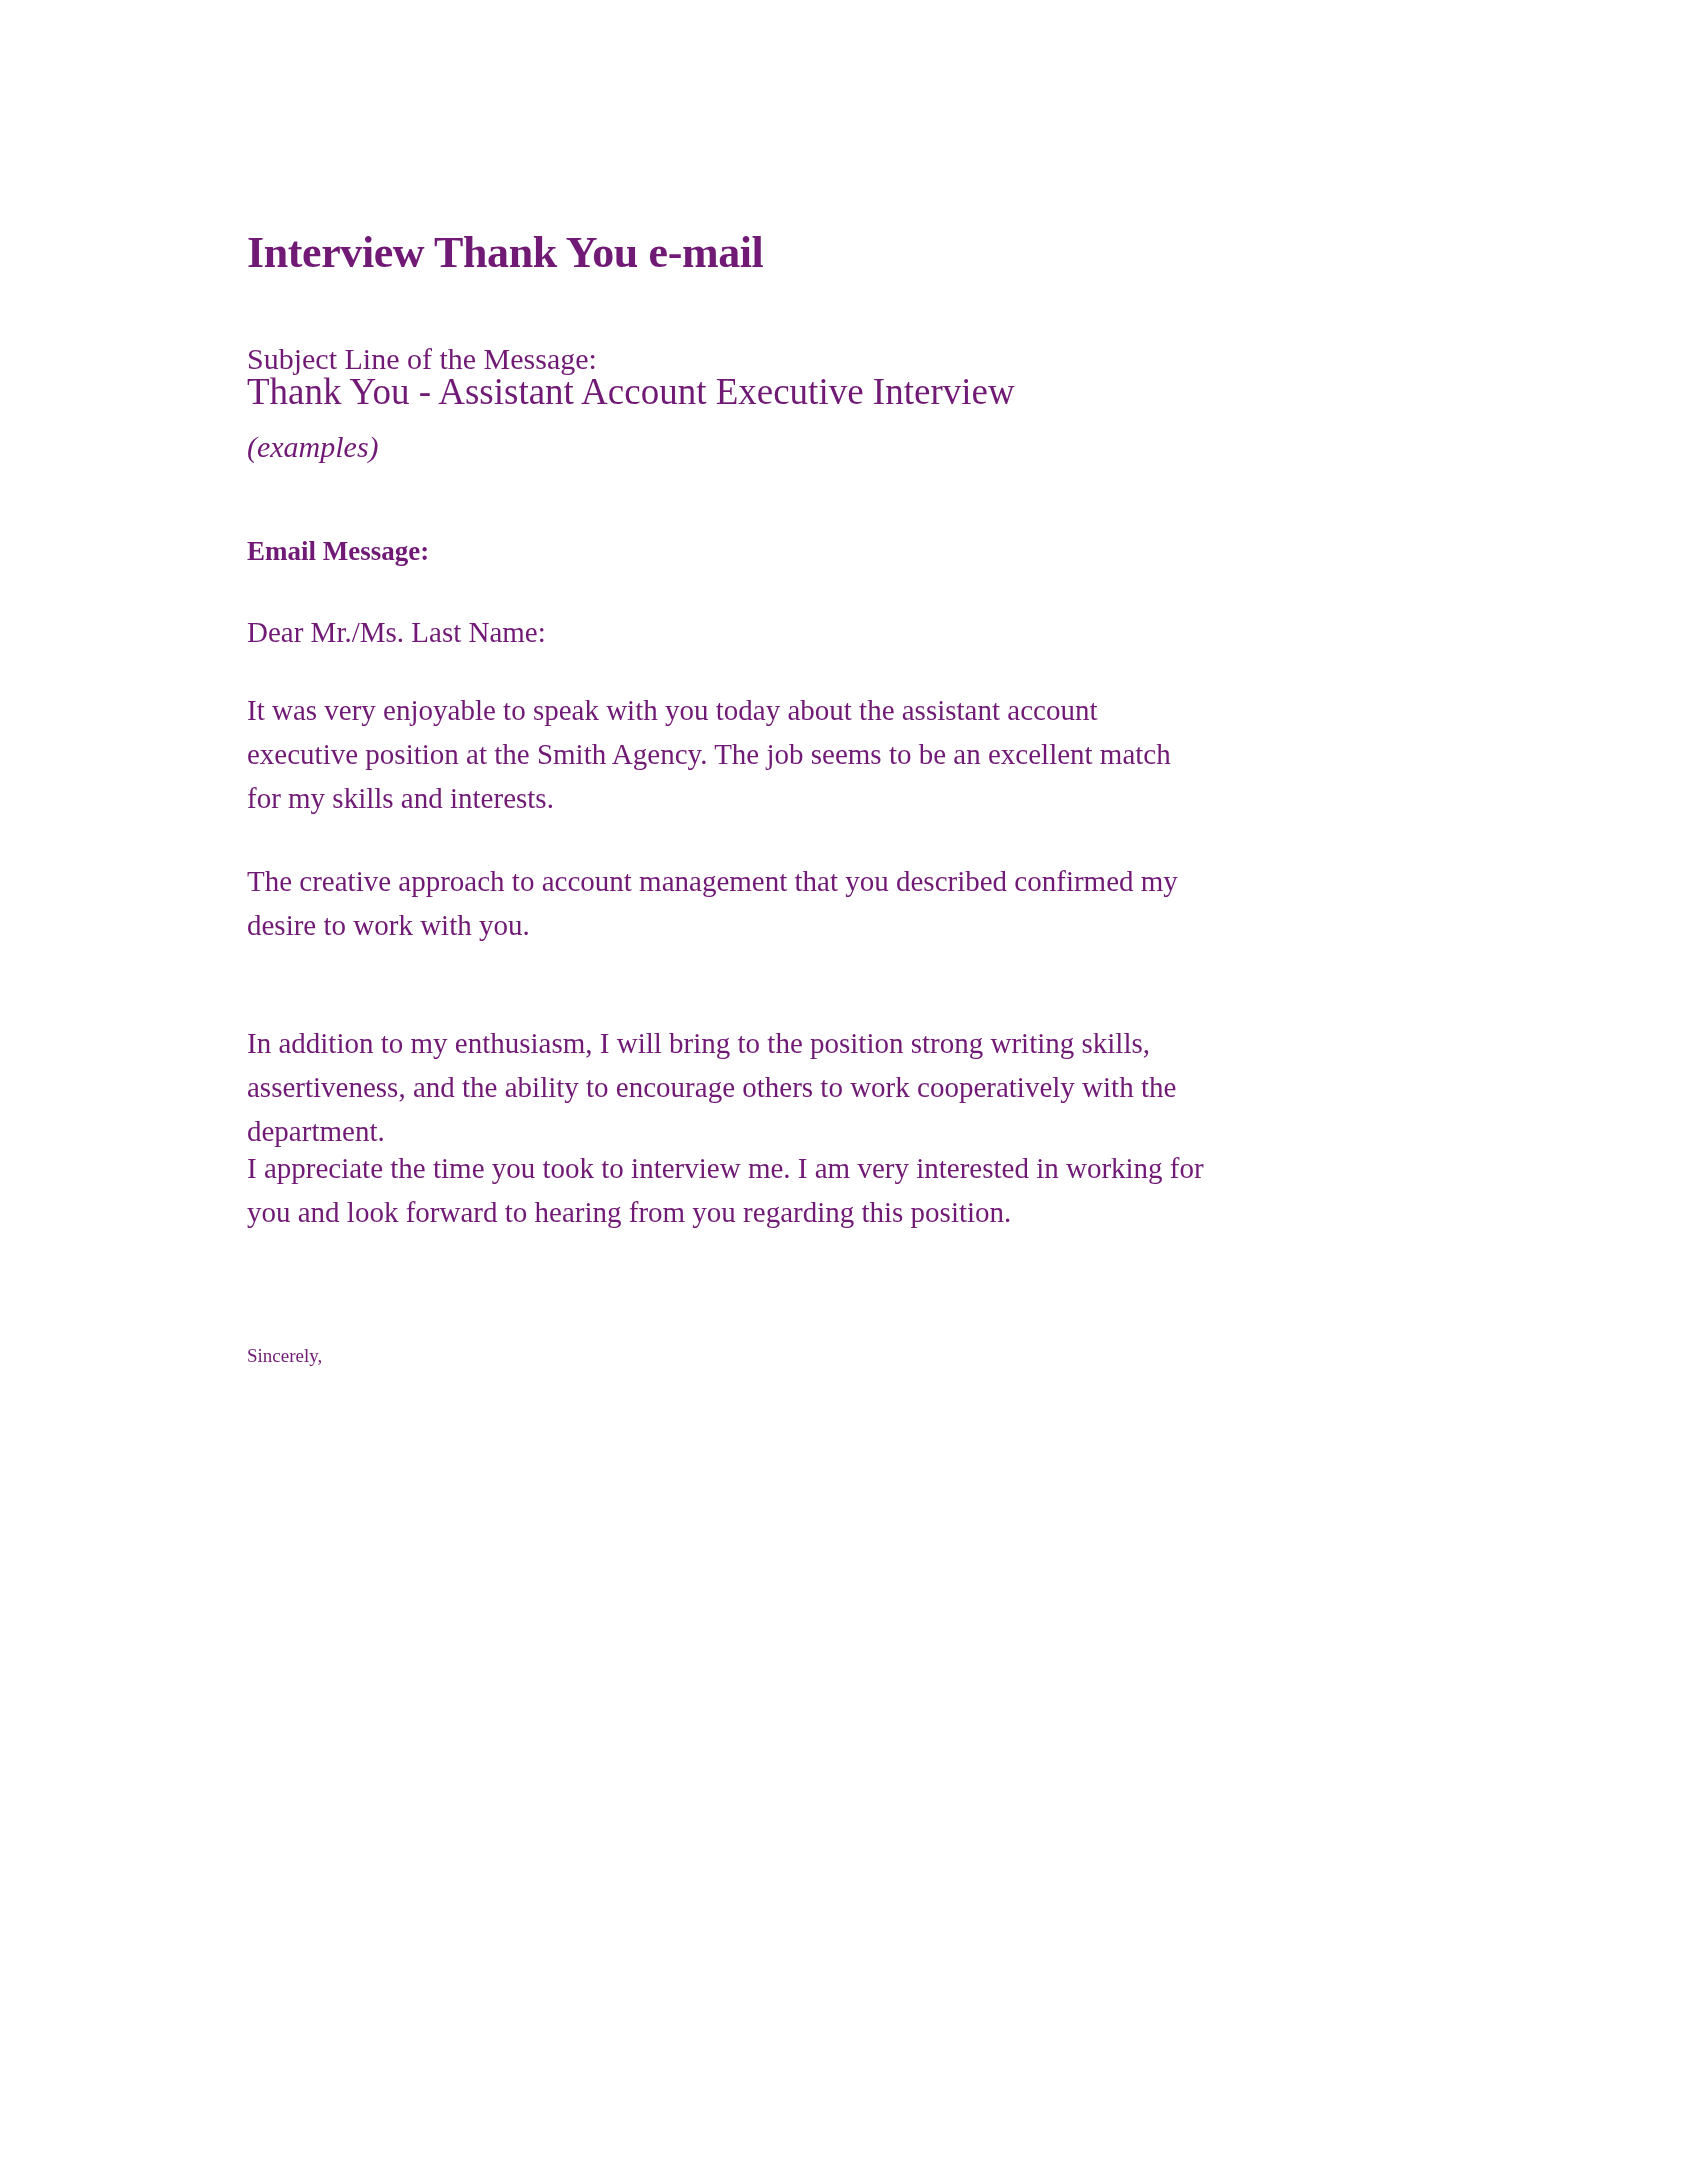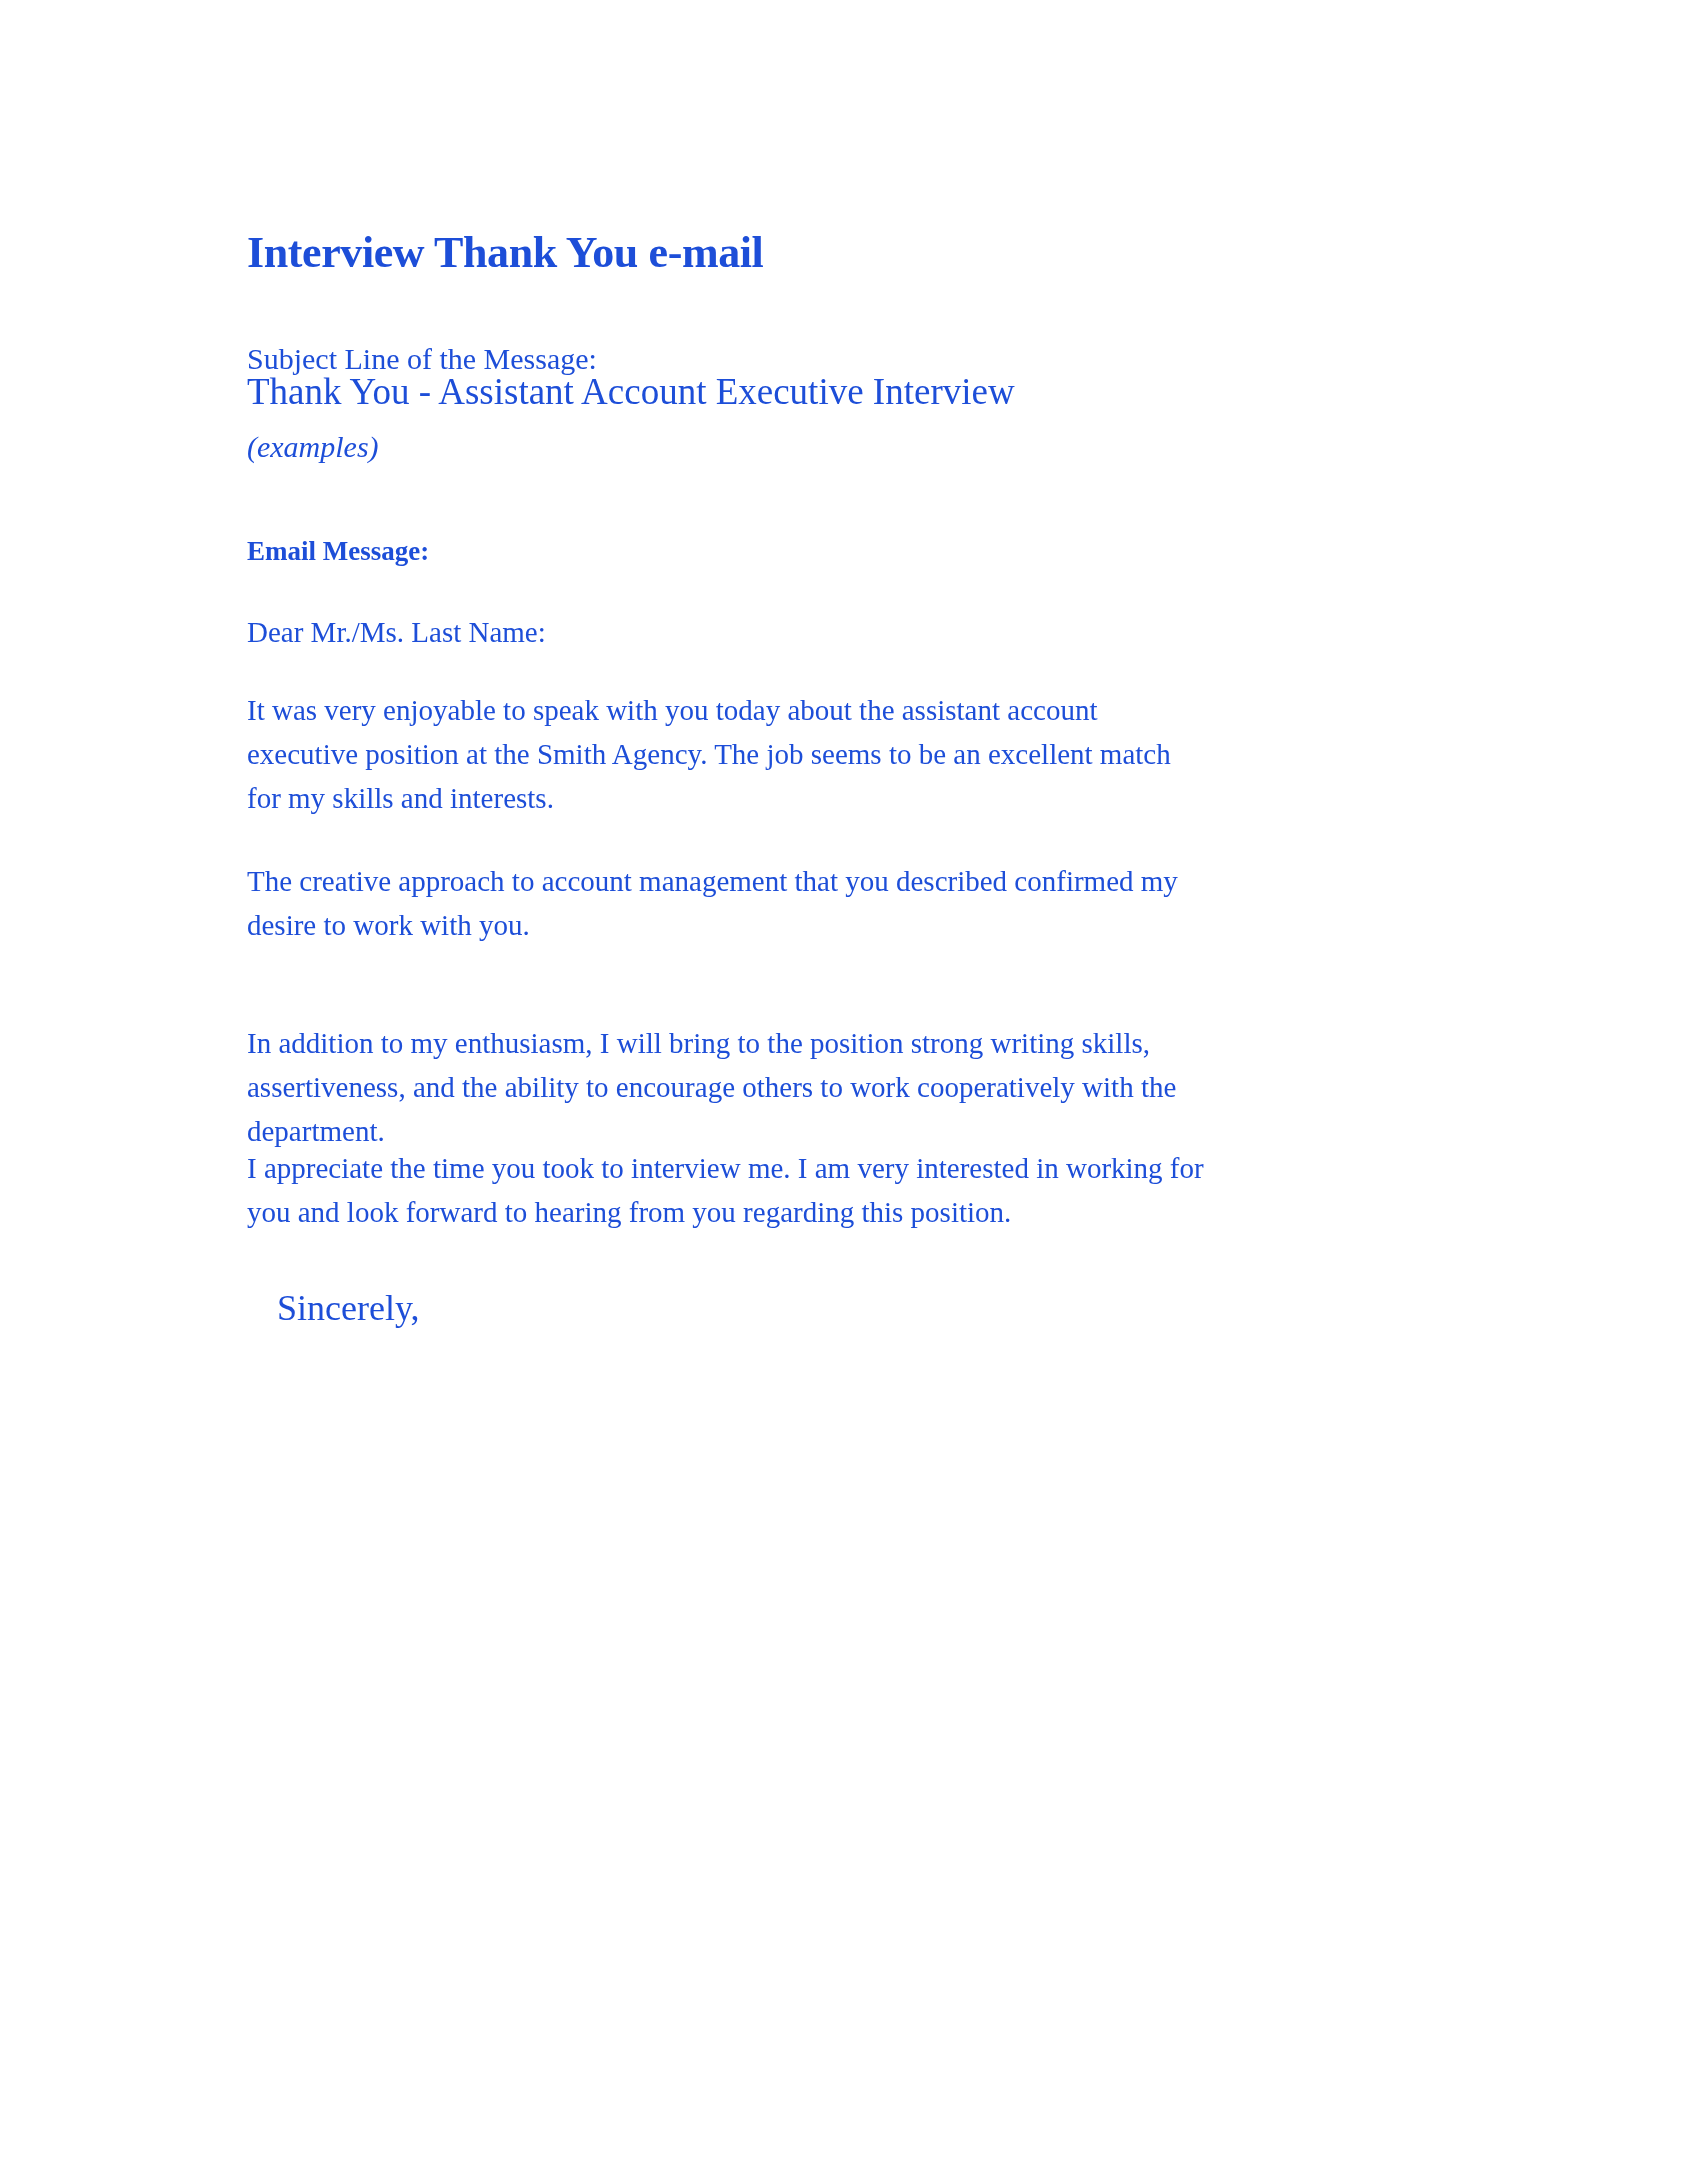--- a/index.html
+++ b/index.html
@@ -7,21 +7,21 @@
     padding: 0;
     background: #ffffff;
   }
   .page {
     position: relative;
     width: 1687px;
     height: 2184px;
     background: #ffffff;
     overflow: hidden;
     font-family: "Liberation Serif", "DejaVu Serif", serif;
-    color: #1d4ed8;
+    color: #701a75;
   }
   .block {
     position: absolute;
     left: 247px;
     width: 1249px;
     white-space: pre-line;
   }
   .doc-title {
     top: 199px;
     font-size: 44px;
@@ -54,24 +54,23 @@
   }
   .para {
     font-size: 29px;
     line-height: 44px;
   }
   .p1 { top: 688px; }
   .p2 { top: 859px; }
   .p3 { top: 981px; margin-top: 40px; }
   .p4 { top: 1146px; }
   .closing {
-    top: 1286px;
-    font-size: 36px;
+    top: 1334px;
+    font-size: 19px;
     line-height: 44px;
-    margin-left: 30px;
   }
   .signature {
     top: 1420px;
     font-size: 29px;
     line-height: 41px;
   }
 </style>
 </head>
 <body>
 

